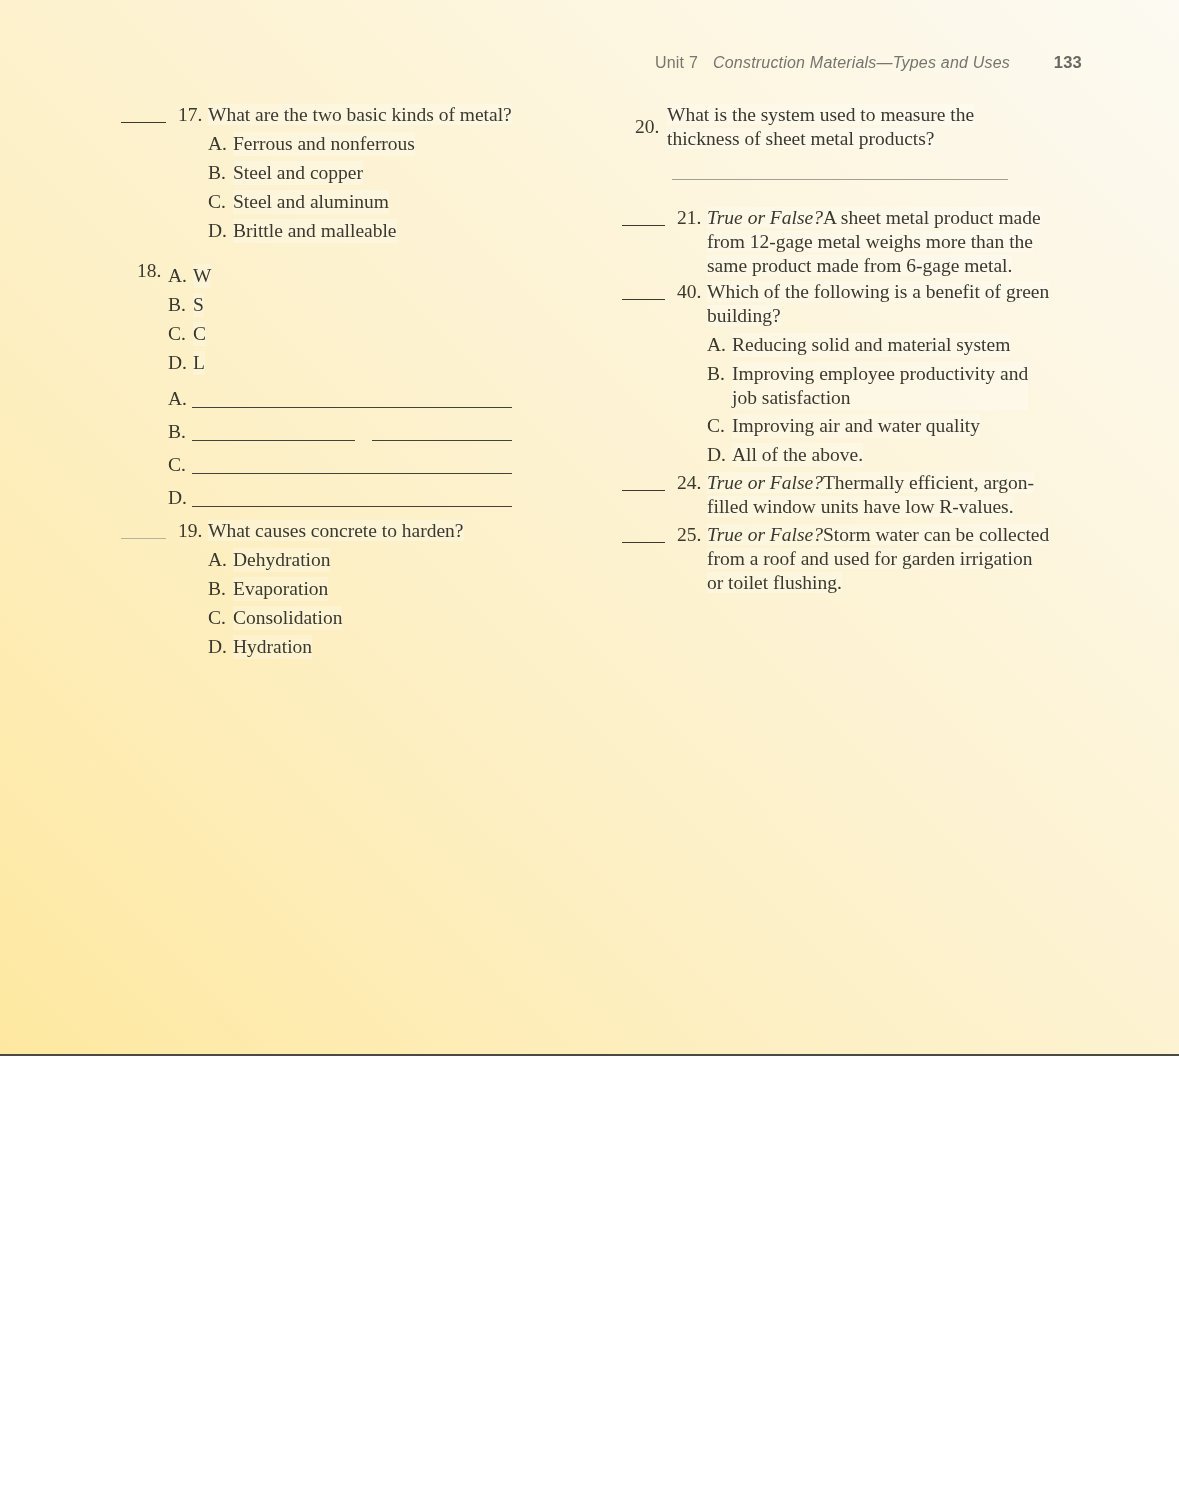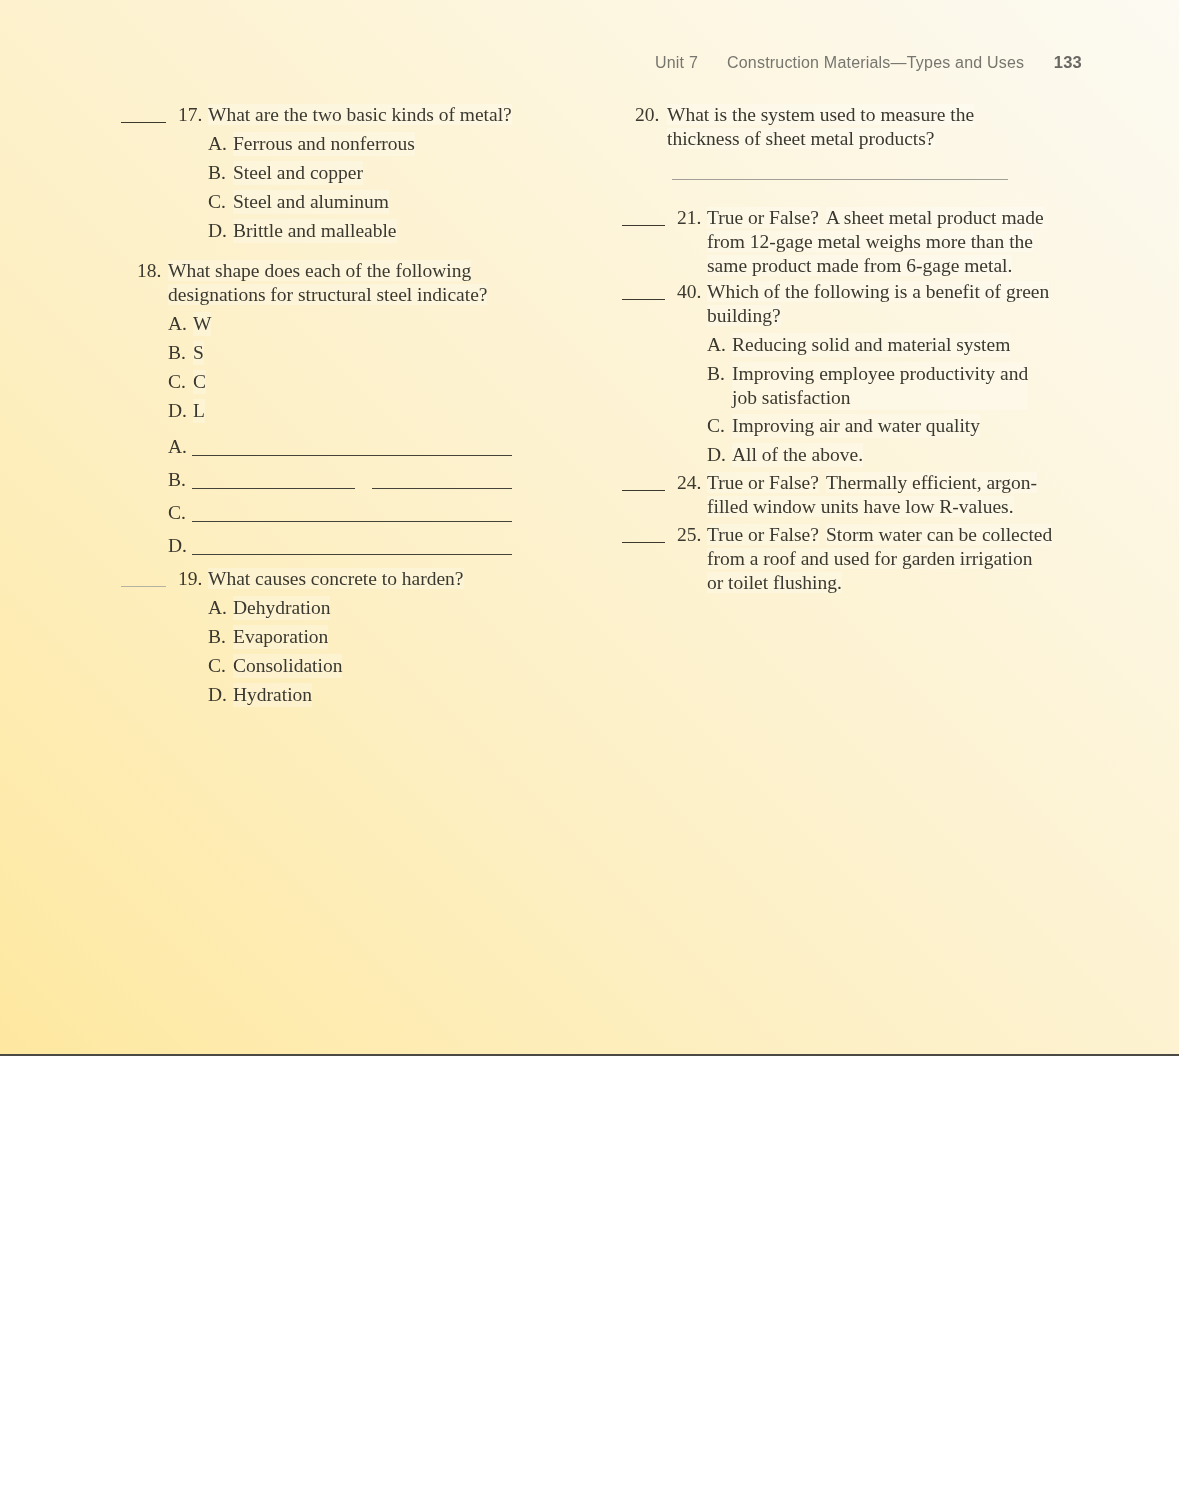--- a/index.html
+++ b/index.html
@@ -16,21 +16,21 @@
     position: absolute; left: 0; right: 0; bottom: 0; height: 2px;
     background: #4a4944;
   }
   
   .hdr {
     position: absolute; left: 655px; top: 53px; width: 427px;
     display: flex; align-items: baseline;
     font-family: "Liberation Sans", sans-serif;
     font-size: 16px; color: #76756e; letter-spacing: 0.2px;
   }
-  .hdr .title { margin-left: 29px; }
+  .hdr .title { margin-left: 15px; font-style: italic; }
   .hdr .pageno { margin-left: auto; font-weight: 700; color: #686762; font-size: 16.5px; }
   
   .ftr {
     position: absolute; left: 121px; top: 1441px;
     font-family: Liberation Sans, sans-serif;
     font-size: 18px; color: #8e8d95; letter-spacing: 0.2px; text-align: center;
   }
   
   .col { position: absolute; top: 103px; font-size: 19.5px; line-height: 24px; }
   .col-left  { left: 121px; width: 440px; }
@@ -39,25 +39,25 @@
   .q { display: flex; align-items: flex-start; }
   .q .blank {
     flex: none; width: 45px; height: 19px;
     border-bottom: 1.7px solid #3c392f;
   }
   .q .blank.light { border-bottom-color: #b5b1a3; }
   .col-right .q .blank { width: 43px; }
   .q .qnum { flex: none; width: 30px; margin-left: 12px; }
   .q.noblank { margin-left: 16px; }
   .q.noblank .qnum { margin-left: 0; width: 31px; }
-  .col-right .q.noblank { margin-left: 13px; }
+  .col-right .q.noblank { margin-left: 13px; align-items: center; }
   .col-right .q.noblank .qnum { width: 32px; }
   .qbody { flex: 1; min-width: 0; }
   .qtext { white-space: pre-line; }
-  .tf { margin-right: 7px; }
+  .tf { font-style: italic; }
   .hl { background: rgba(255,255,255,0.25); }
   
   .opt { display: flex; margin-top: 5px; }
   .opt .letter { flex: none; width: 25px; }
   .opt .otext { white-space: pre-line; }
   .opt.tight { margin-top: 4px; }
   
   .anslines { margin-left: 47px; width: 344px; margin-top: 12px; }
   .ansline { display: flex; height: 24px; margin-bottom: 9px; }
   .ansline:last-child { margin-bottom: 0; }
@@ -113,22 +113,20 @@
         <div class="opt">
           <span class="letter">D.</span>
           <span class="otext hl">Brittle and malleable</span>
         </div>
       </div>
     </div>
 
     <div class="q noblank mt16">
       <span class="qnum">18.</span>
       <div class="qbody">
-        <div class="qtext"><span class="hl">What shape does each of the following
-designations for structural steel indicate?</span></div>
         <div class="opt">
           <span class="letter">A.</span>
           <span class="otext hl">W</span>
         </div>
         <div class="opt">
           <span class="letter">B.</span>
           <span class="otext hl">S</span>
         </div>
         <div class="opt">
           <span class="letter">C.</span>

